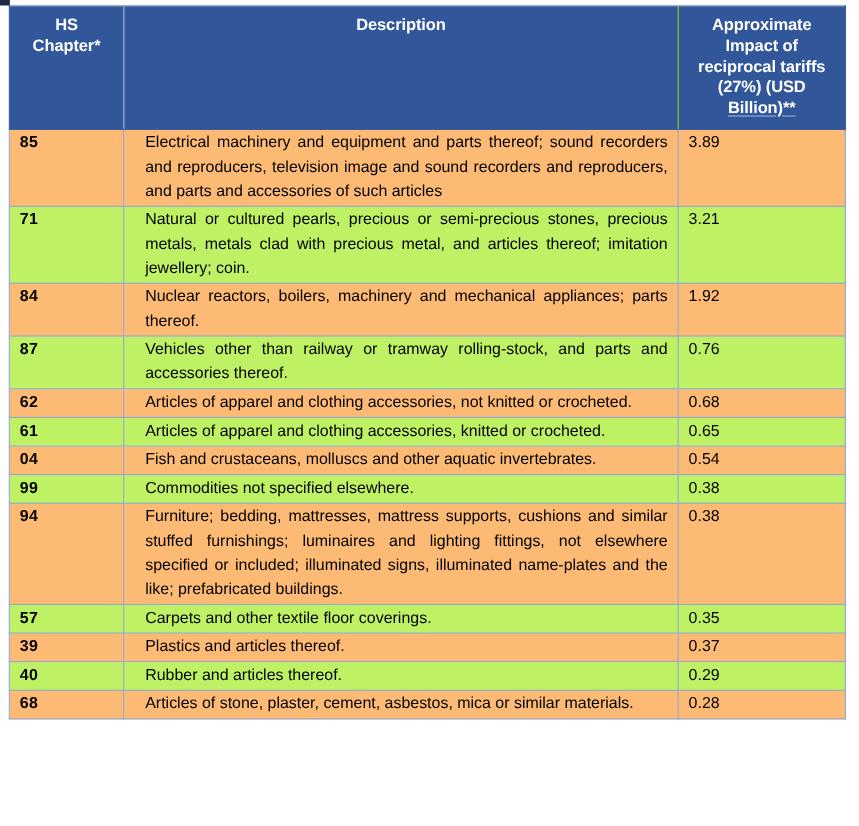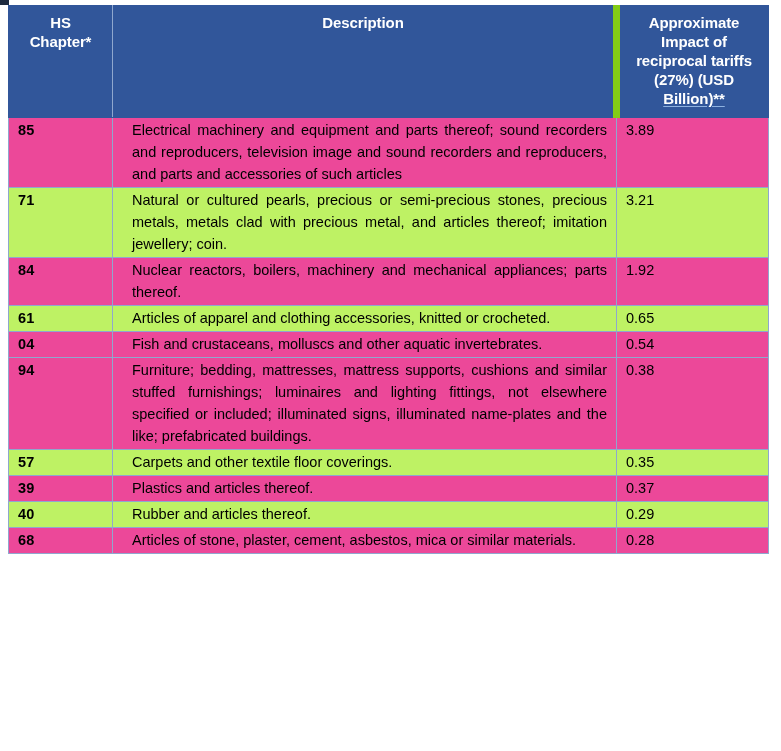--- a/index.html
+++ b/index.html
@@ -56,42 +56,42 @@
     font-weight: bold;
     font-size: 15px;
     line-height: 19px;
     text-align: center;
     vertical-align: top;
     padding: 7px 6px 9px 6px;
     border: 1px solid #31569A;
     letter-spacing: -0.1px;
   }
   thead th.th-hs   { border-right: 1px solid #8FA7CE; }
-  thead th.th-desc { border-right: 7px solid #84cc16; }
+  thead th.th-desc { border-right: 1px solid #84cc16; }
 
   .hdr-line { display: block; }
   .hdr-underline {
     text-decoration: underline;
     text-decoration-color: #8FB2E0;
     text-underline-offset: 2px;
   }
 
   
   tbody td {
     font-size: 14.5px;
     line-height: 22px;
     color: #000000;
     vertical-align: top;
     border-left: 1px solid #8FA7CE;
     border-right: 1px solid #8FA7CE;
     border-bottom: 1px solid #8FA7CE;
     padding: 1px 6px 2px 6px;
     background: #bef264;
   }
-  tbody tr.shaded td { background: #ec4899; }
+  tbody tr.shaded td { background: #fdba74; }
 
   td.cell-hs {
     font-weight: bold;
     text-align: left;
     padding-left: 9px;
     letter-spacing: 0.2px;
   }
   td.cell-desc {
     text-align: justify;
     text-justify: inter-word;
@@ -164,29 +164,44 @@
             <td class="cell-hs">71</td>
             <td class="cell-desc">Natural or cultured pearls, precious or semi-precious stones, precious metals, metals clad with precious metal, and articles thereof; imitation jewellery; coin.</td>
             <td class="cell-val">3.21</td>
           </tr>
           <tr class="shaded">
             <td class="cell-hs">84</td>
             <td class="cell-desc">Nuclear reactors, boilers, machinery and mechanical appliances; parts thereof.</td>
             <td class="cell-val">1.92</td>
           </tr>
           <tr>
+            <td class="cell-hs">87</td>
+            <td class="cell-desc">Vehicles other than railway or tramway rolling-stock, and parts and accessories thereof.</td>
+            <td class="cell-val">0.76</td>
+          </tr>
+          <tr class="shaded">
+            <td class="cell-hs">62</td>
+            <td class="cell-desc">Articles of apparel and clothing accessories, not knitted or crocheted.</td>
+            <td class="cell-val">0.68</td>
+          </tr>
+          <tr>
             <td class="cell-hs">61</td>
             <td class="cell-desc no-justify">Articles of apparel and clothing accessories, knitted or crocheted.</td>
             <td class="cell-val">0.65</td>
           </tr>
           <tr class="shaded">
             <td class="cell-hs">04</td>
             <td class="cell-desc no-justify">Fish and crustaceans, molluscs and other aquatic invertebrates.</td>
             <td class="cell-val">0.54</td>
           </tr>
+          <tr>
+            <td class="cell-hs">99</td>
+            <td class="cell-desc no-justify">Commodities not specified elsewhere.</td>
+            <td class="cell-val">0.38</td>
+          </tr>
           <tr class="shaded">
             <td class="cell-hs">94</td>
             <td class="cell-desc">Furniture; bedding, mattresses, mattress supports, cushions and similar stuffed furnishings; luminaires and lighting fittings, not elsewhere specified or included; illuminated signs, illuminated name-plates and the like; prefabricated buildings.</td>
             <td class="cell-val">0.38</td>
           </tr>
           <tr>
             <td class="cell-hs">57</td>
             <td class="cell-desc no-justify">Carpets and other textile floor coverings.</td>
             <td class="cell-val">0.35</td>
           </tr>

